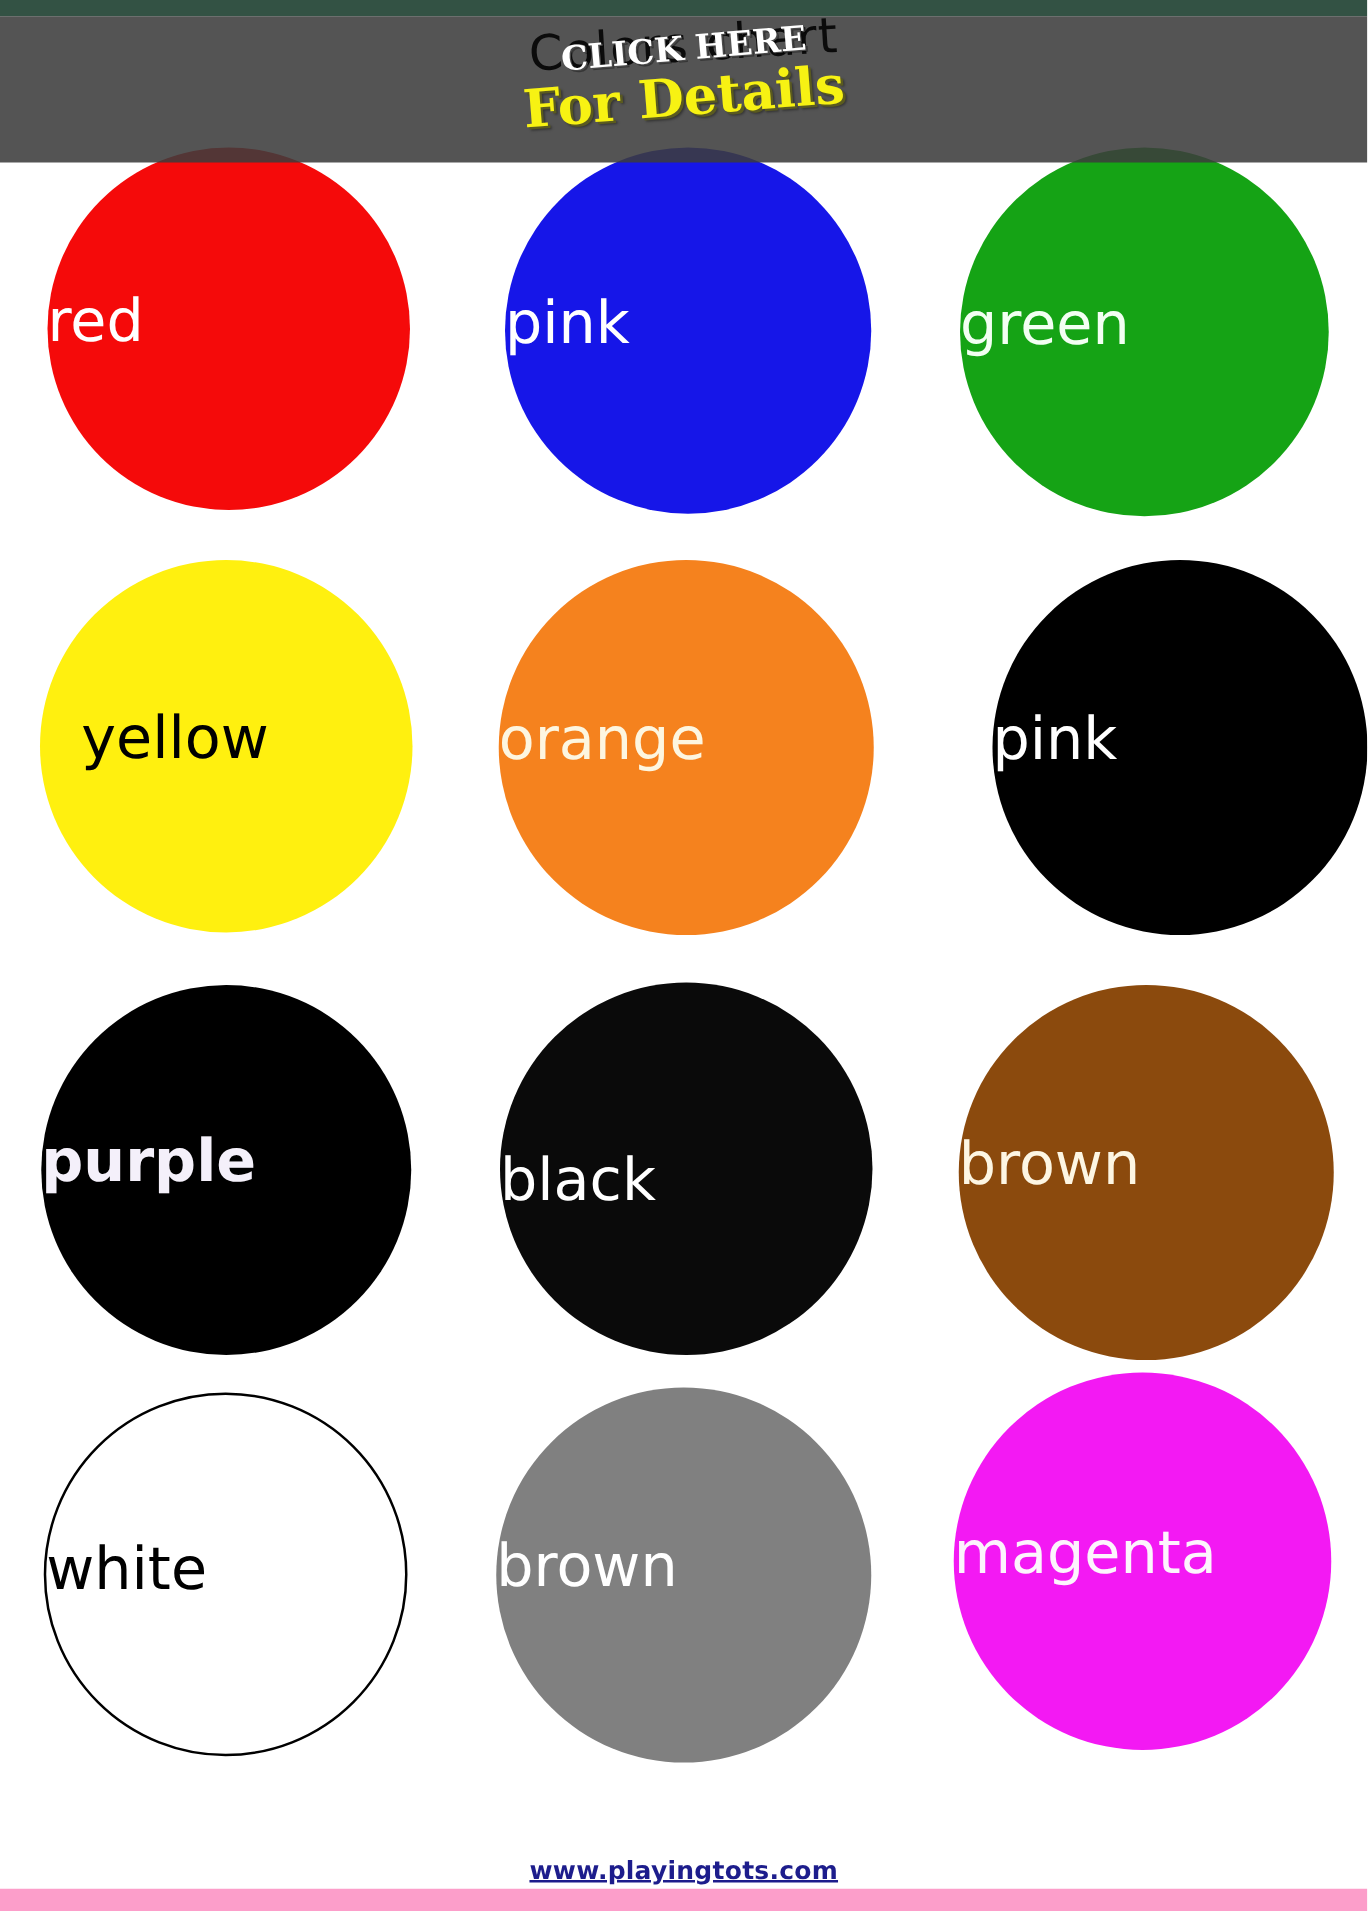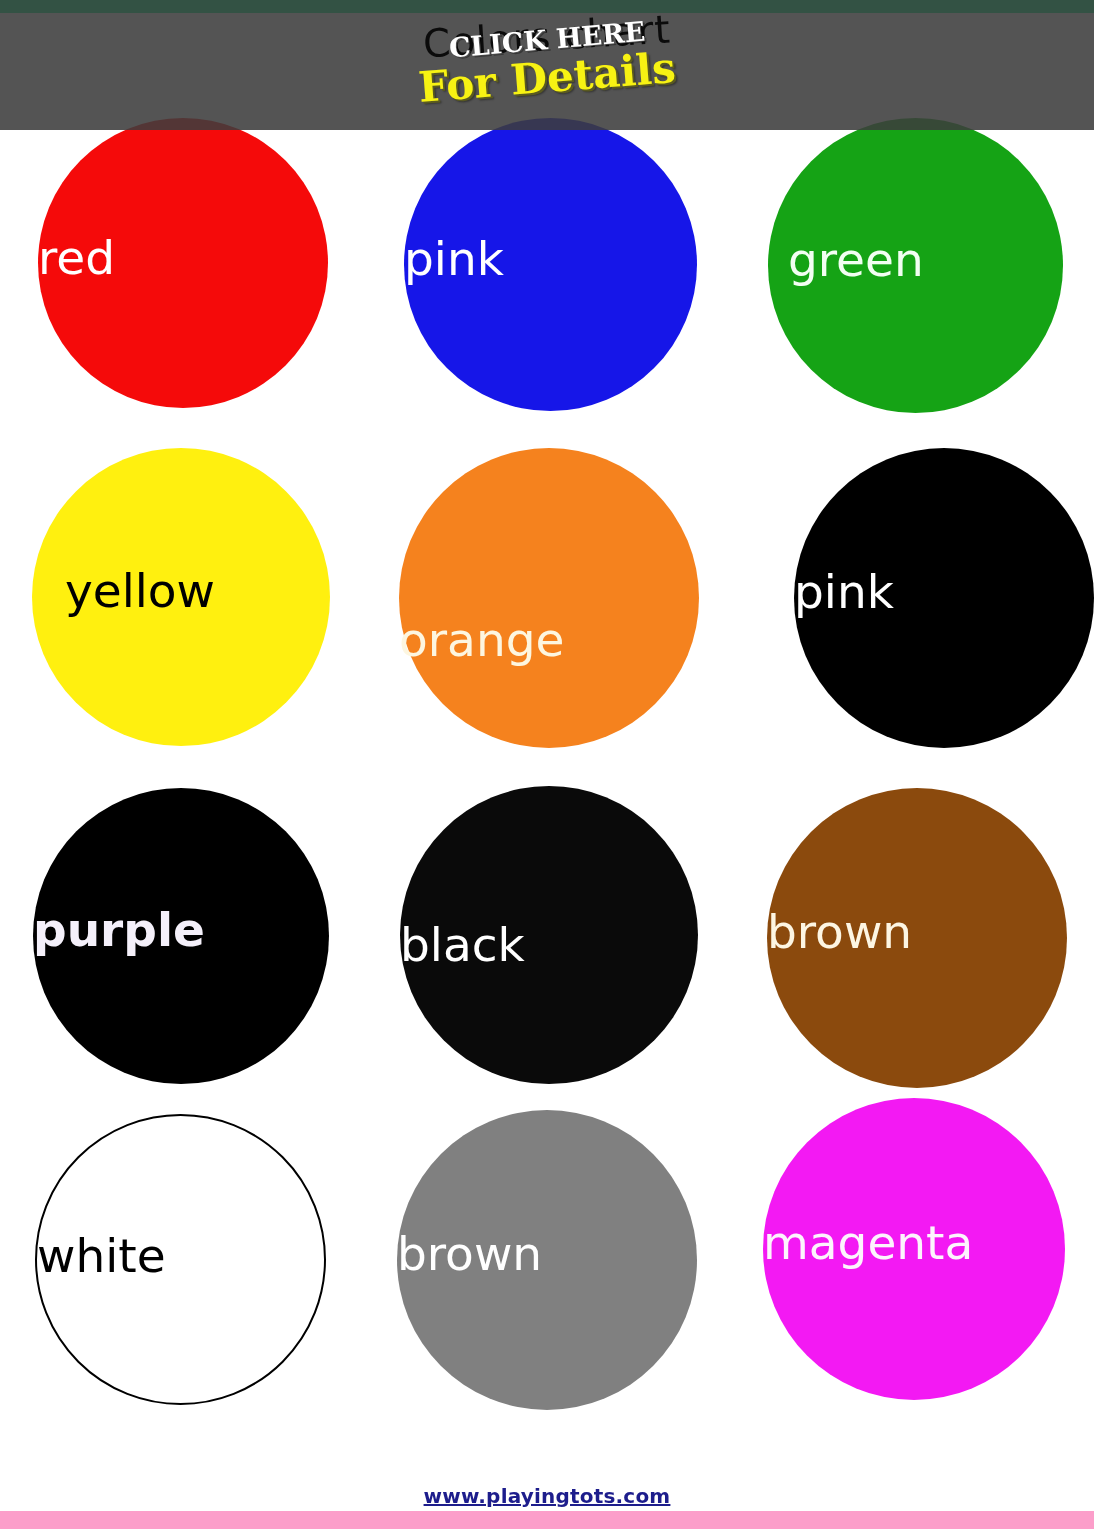--- a/index.html
+++ b/index.html
@@ -154,27 +154,27 @@
 <div id="page">
 
   <div class="grid" id="swatch-grid">
       <div class="swatch" style="left: 38px; top: 118px; width: 290px; height: 290px; background: rgb(245, 10, 10);">
         <div class="swatch-inner" style="top: 116px;"><span class="swatch-label" style="color: rgb(255, 255, 255);">red</span></div>
       </div>
       <div class="swatch" style="left: 404px; top: 118px; width: 293px; height: 293px; background: rgb(22, 22, 232);">
         <div class="swatch-inner" style="top: 117.2px;"><span class="swatch-label" style="color: rgb(255, 255, 255);">pink</span></div>
       </div>
       <div class="swatch" style="left: 768px; top: 118px; width: 295px; height: 295px; background: rgb(21, 163, 21);">
-        <div class="swatch-inner" style="top: 118px; margin-left: 20px;"><span class="swatch-label" style="color: rgb(242, 255, 242);">green</span></div>
+        <div class="swatch-inner" style="top: 118px;"><span class="swatch-label" style="color: rgb(242, 255, 242);">green</span></div>
       </div>
       <div class="swatch" style="left: 32px; top: 448px; width: 298px; height: 298px; background: rgb(255, 240, 15);">
         <div class="swatch-inner" style="top: 119.2px;"><span class="swatch-label" style="color: rgb(0, 0, 0); margin-left: 33px;">yellow</span></div>
       </div>
       <div class="swatch" style="left: 399px; top: 448px; width: 300px; height: 300px; background: rgb(245, 130, 30);">
-        <div class="swatch-inner" style="top: 120px; margin-top: 48px;"><span class="swatch-label" style="color: rgb(253, 246, 224);">orange</span></div>
+        <div class="swatch-inner" style="top: 120px;"><span class="swatch-label" style="color: rgb(253, 246, 224);">orange</span></div>
       </div>
       <div class="swatch" style="left: 794px; top: 448px; width: 300px; height: 300px; background: #000000;">
         <div class="swatch-inner" style="top: 120px;"><span class="swatch-label" style="color: rgb(255, 255, 255);">pink</span></div>
       </div>
       <div class="swatch" style="left: 33px; top: 788px; width: 296px; height: 296px; background: #000000; font-weight: bold;">
         <div class="swatch-inner" style="top: 118.4px;"><span class="swatch-label" style="color: rgb(244, 240, 250);">purple</span></div>
       </div>
       <div class="swatch" style="left: 400px; top: 786px; width: 298px; height: 298px; background: rgb(10, 10, 10);">
         <div class="swatch-inner" style="top: 135px;"><span class="swatch-label" style="color: rgb(255, 255, 255);">black</span></div>
       </div>

